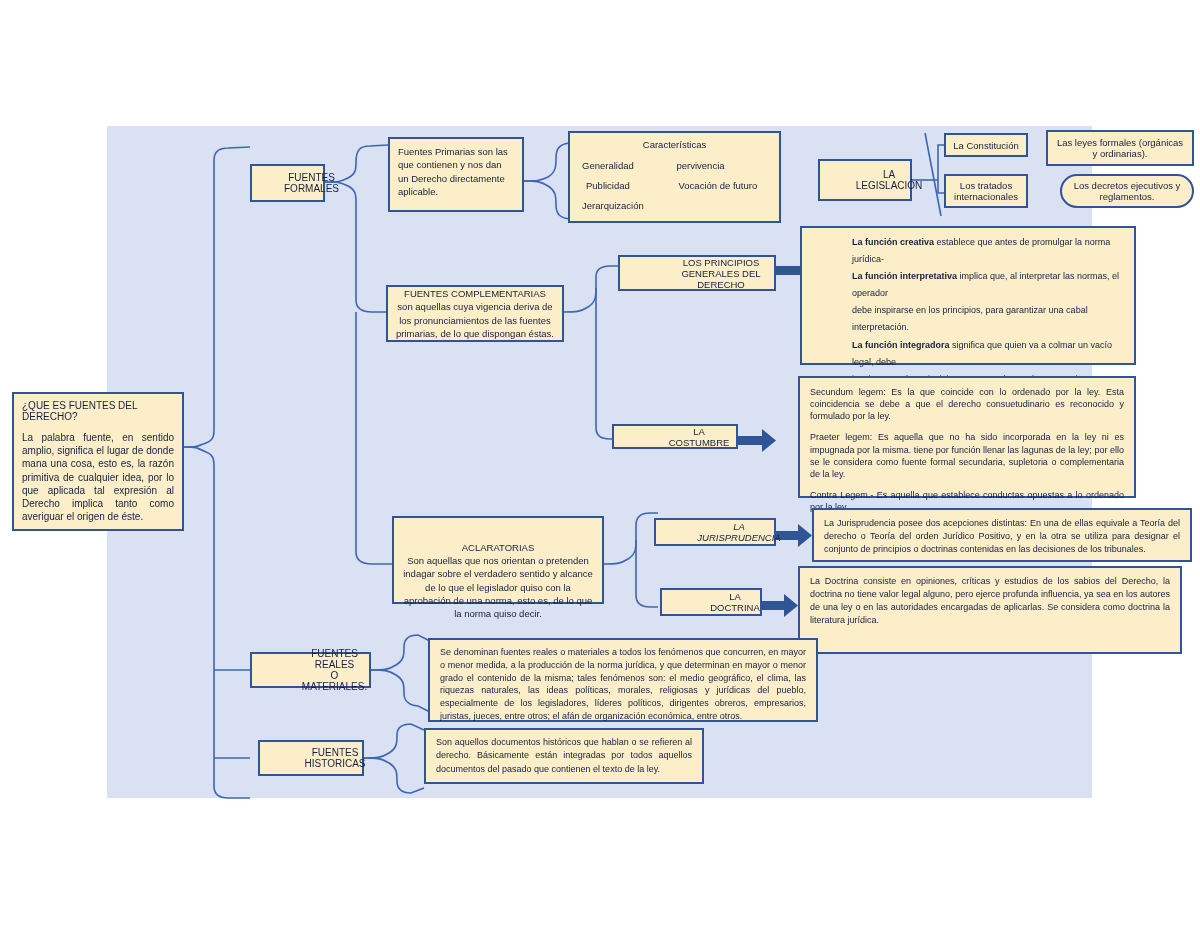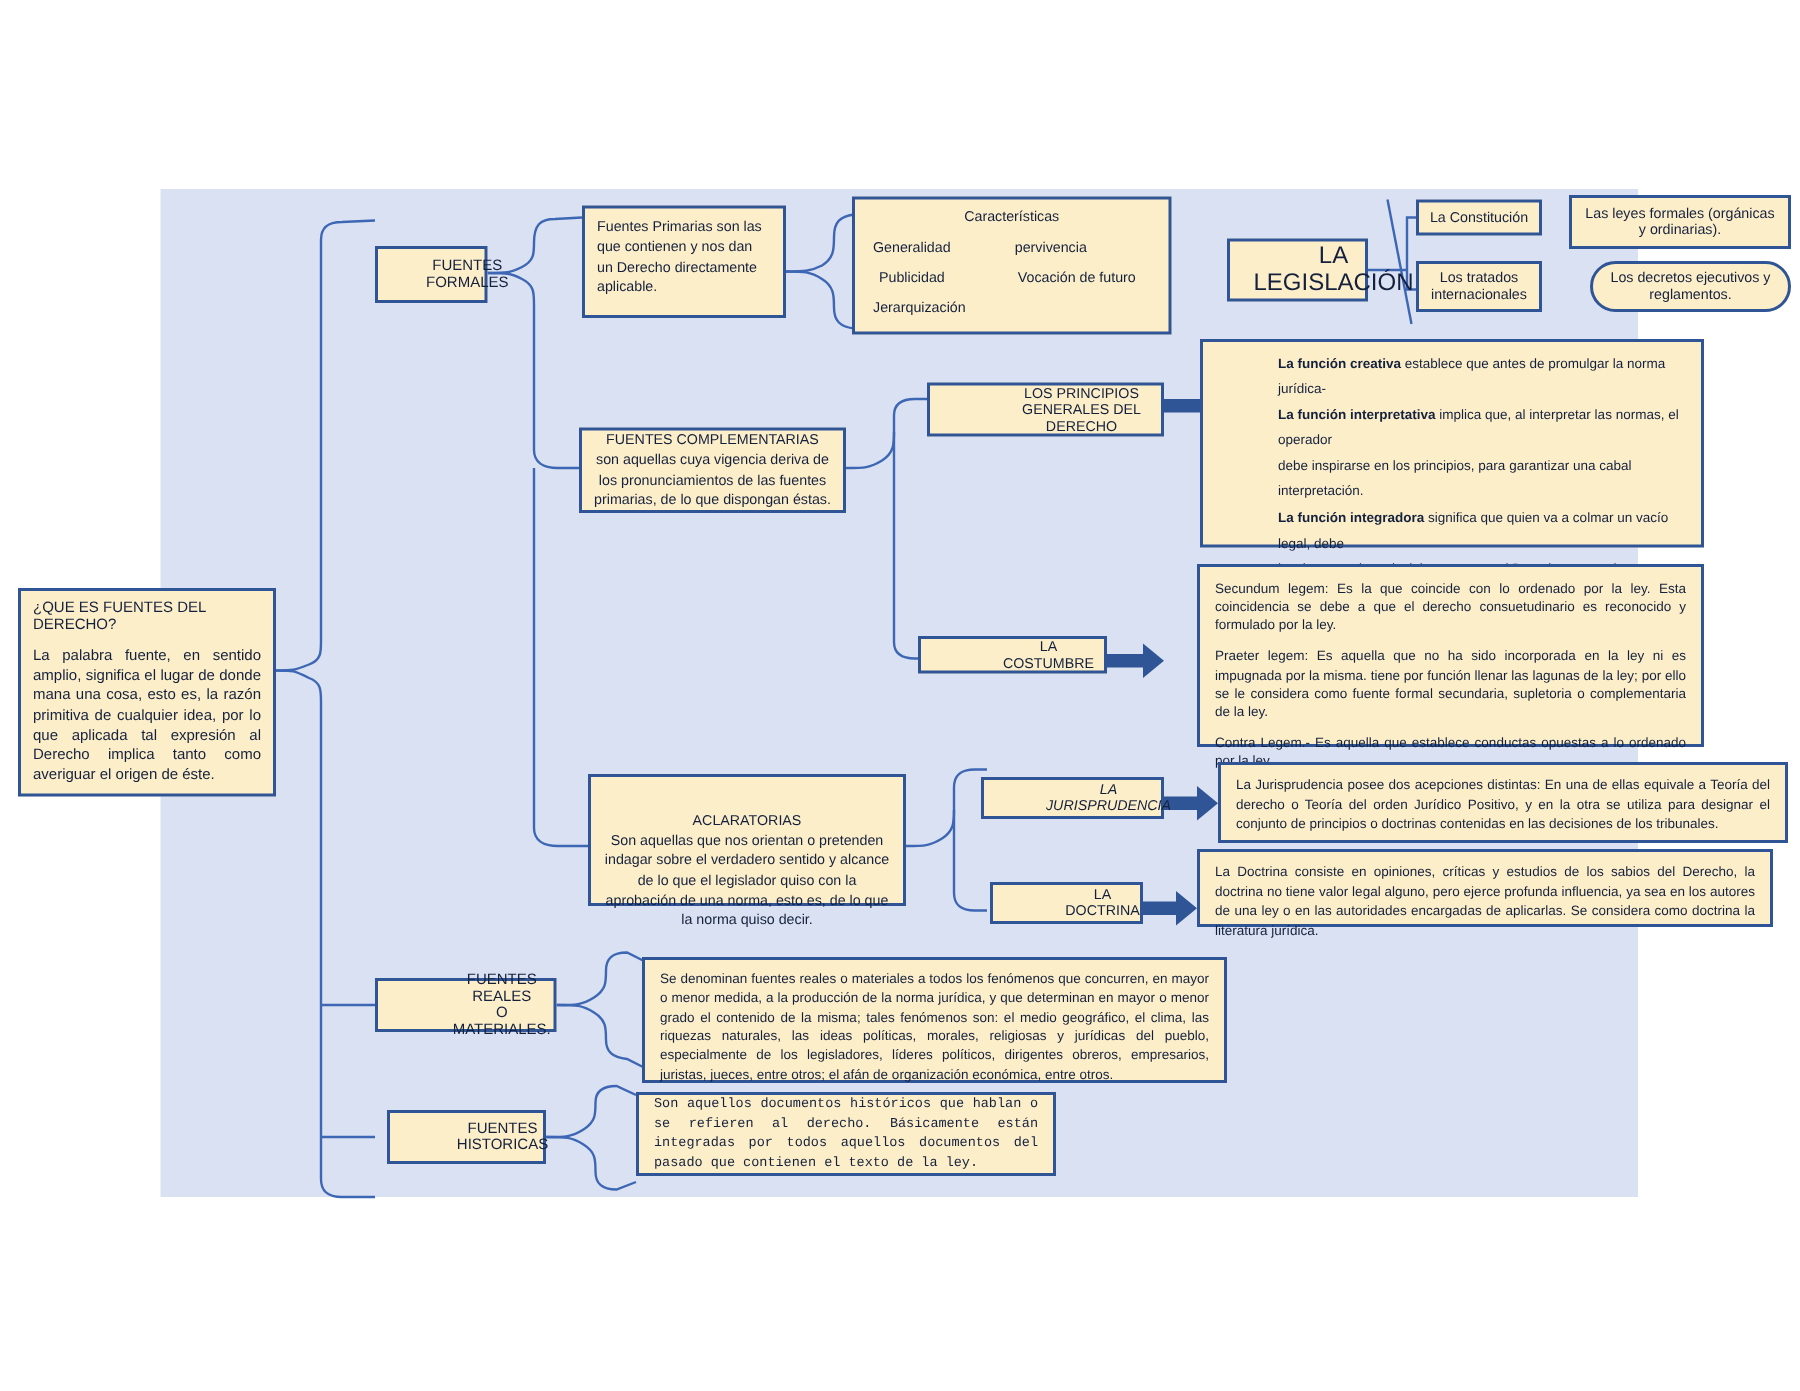--- a/index.html
+++ b/index.html
@@ -106,21 +106,21 @@
     <div class="row" style="font-size:9.5px;margin-bottom:9px;">
       <div style="padding-left:8px;">Publicidad</div>
       <div>Vocación de futuro</div>
     </div>
     <div class="row" style="font-size:9.5px;">
       <div style="padding-left:4px;">Jerarquización</div>
       <div></div>
     </div>
   </div>
 
-  <div class="box ctr" style="left:818px;top:159px;width:94px;height:42px;font-size:16px;white-space:pre-line;">LA
+  <div class="box ctr" style="left:818px;top:159px;width:94px;height:42px;font-size:10px;white-space:pre-line;">LA
 LEGISLACIÓN</div>
 
   <div class="box ctr" style="left:944px;top:133px;width:84px;height:24px;font-size:9.5px;padding:2px 4px;">La Constitución</div>
 
   <div class="box ctr" style="left:1046px;top:130px;width:148px;height:36px;font-size:9.5px;padding:2px 6px;">Las leyes formales (orgánicas y ordinarias).</div>
 
   <div class="box ctr" style="left:944px;top:174px;width:84px;height:34px;font-size:9.5px;padding:2px 4px;">Los tratados internacionales</div>
 
   <div class="box ctr" style="left:1060px;top:174px;width:134px;height:34px;font-size:9.5px;padding:2px 6px;border-radius:17px;">Los decretos ejecutivos y reglamentos.</div>
 
@@ -165,25 +165,25 @@
   </div>
 
   <div class="box ctr" style="left:654px;top:518px;width:122px;height:28px;font-size:9.5px;font-style:italic;">LA JURISPRUDENCIA</div>
 
   <div class="box" style="left:812px;top:508px;width:380px;height:54px;padding:7px 10px;">
     <div class="just" style="font-size:9px;line-height:1.45;">La Jurisprudencia posee dos acepciones distintas: En una de ellas equivale a Teoría del derecho o Teoría del orden Jurídico Positivo, y en la otra se utiliza para designar el conjunto de principios o doctrinas contenidas en las decisiones de los tribunales.</div>
   </div>
 
   <div class="box ctr" style="left:660px;top:588px;width:102px;height:28px;font-size:9.5px;">LA DOCTRINA</div>
 
-  <div class="box" style="left:798px;top:566px;width:384px;height:52px;padding:7px 10px;">
+  <div class="box" style="left:798px;top:566px;width:384px;height:88px;padding:7px 10px;">
     <div class="just" style="font-size:9px;line-height:1.45;">La Doctrina consiste en opiniones, críticas y estudios de los sabios del Derecho, la doctrina no tiene valor legal alguno, pero ejerce profunda influencia, ya sea en los autores de una ley o en las autoridades encargadas de aplicarlas. Se considera como doctrina la literatura jurídica.</div>
   </div>
 
   <div class="box" style="left:428px;top:638px;width:390px;height:84px;padding:6px 10px;">
     <div class="just" style="font-size:9px;line-height:1.42;">Se denominan fuentes reales o materiales a todos los fenómenos que concurren, en mayor o menor medida, a la producción de la norma jurídica, y que determinan en mayor o menor grado el contenido de la misma; tales fenómenos son: el medio geográfico, el clima, las riquezas naturales, las ideas políticas, morales, religiosas y jurídicas del pueblo, especialmente de los legisladores, líderes políticos, dirigentes obreros, empresarios, juristas, jueces, entre otros; el afán de organización económica, entre otros.</div>
   </div>
 
-  <div class="box" style="left:424px;top:728px;width:280px;height:56px;padding:7px 10px;display:flex;align-items:center;font-family:Liberation Mono, monospace;">
+  <div class="box" style="left:424px;top:728px;width:280px;height:56px;padding:7px 10px;display:flex;align-items:center;">
     <div class="just" style="font-size:9px;line-height:1.45;">Son aquellos documentos históricos que hablan o se refieren al derecho. Básicamente están integradas por todos aquellos documentos del pasado que contienen el texto de la ley.</div>
   </div>
 
 </div>
 
 </body></html>

